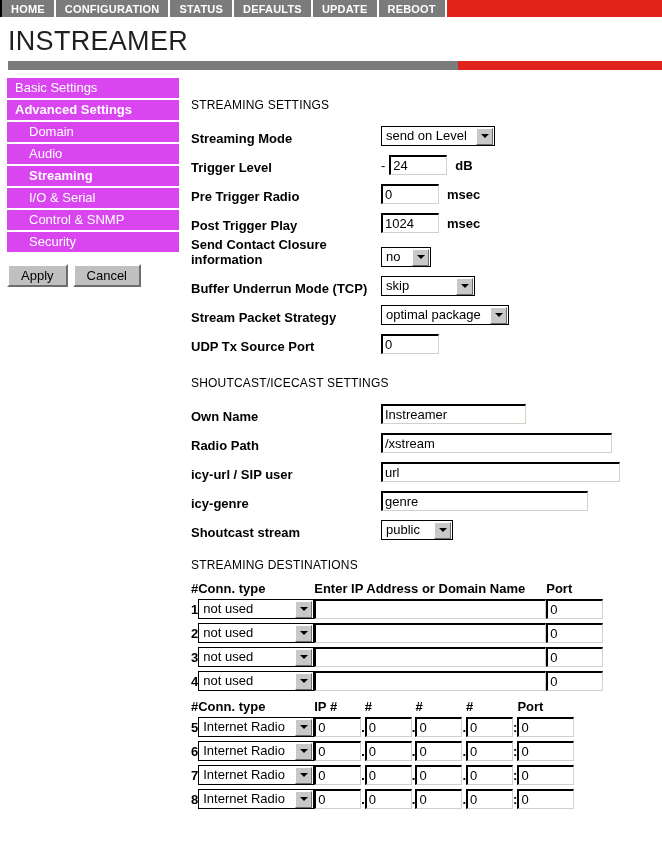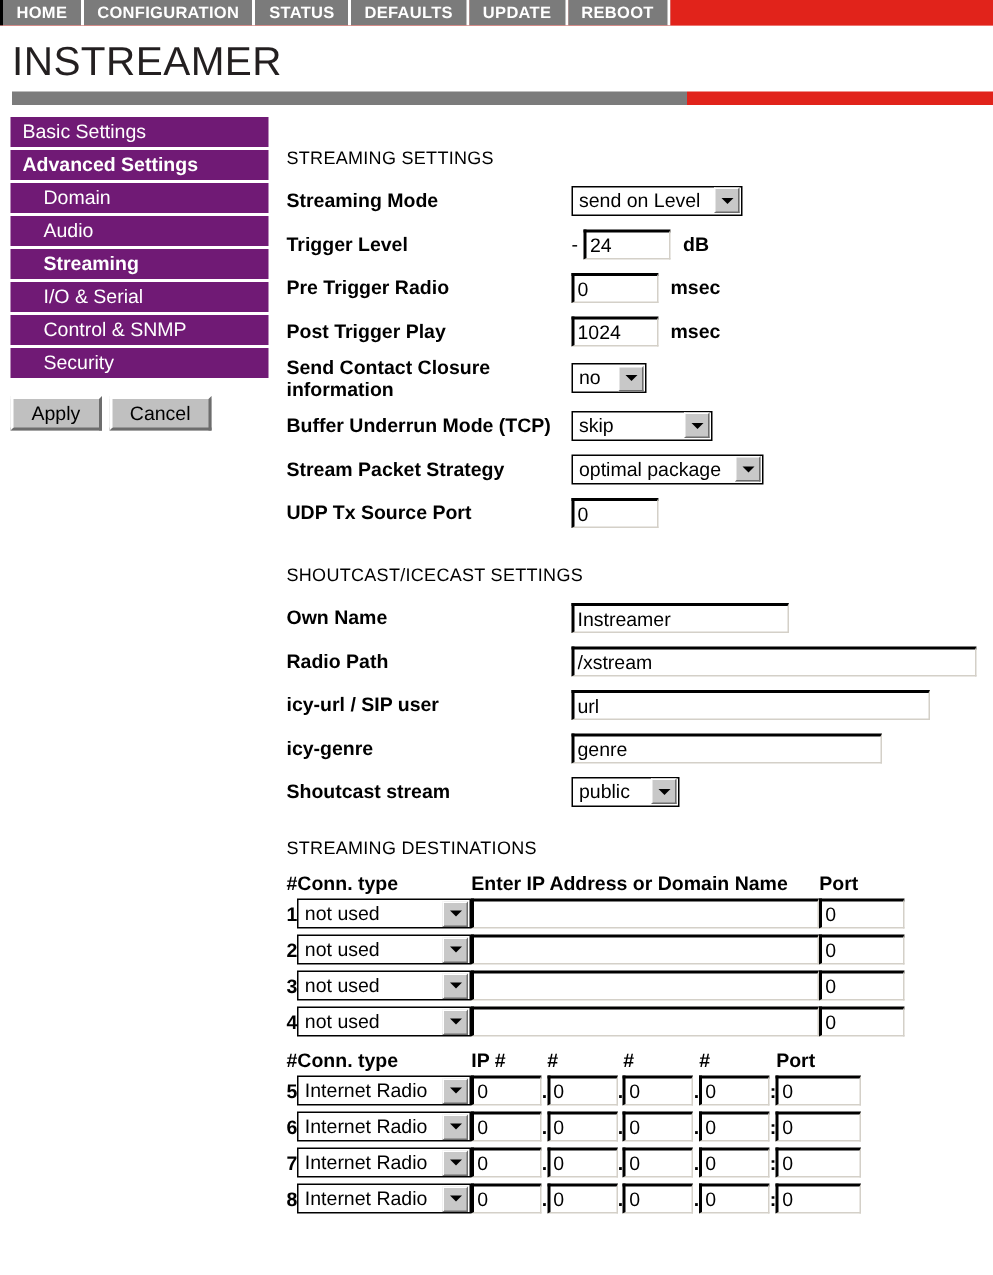--- a/index.html
+++ b/index.html
@@ -74,21 +74,21 @@
     align-items: flex-start;
   }
 
   
   .sidebar {
     width: 172px;
     margin-left: 7px;
     flex: 0 0 auto;
   }
   .side-item {
-    background: #701a75;
+    background: #d946ef;
     color: #ffffff;
     height: 20px;
     line-height: 20px;
     margin-bottom: 2px;
     font-size: 13px;
     padding-left: 8px;
     box-sizing: border-box;
     cursor: pointer;
     white-space: nowrap;
   }
@@ -117,21 +117,21 @@
     padding-top: 20px;
   }
   .sect-head {
     font-weight: normal;
     font-size: 12px;
     letter-spacing: .2px;
     margin-bottom: 9px;
   }
   .frow {
     display: flex;
-    align-items: center;
+    align-items: flex-end;
     min-height: 25px;
     margin-bottom: 4px;
   }
   .flabel {
     font-weight: bold;
     font-size: 13px;
     width: 190px;
     flex: 0 0 auto;
     line-height: 15px;
   }
@@ -342,21 +342,21 @@
     <div class="frow">
       <div class="flabel">Own Name</div>
       <div class="fctl">
         <input class="tin" style="width: 145px;" value="Instreamer">
       </div>
     </div>
 
     <div class="frow">
       <div class="flabel">Radio Path</div>
       <div class="fctl">
-        <input class="tin" style="width: 270px;" value="/xstream">
+        <input class="tin" style="width: 231px;" value="/xstream">
       </div>
     </div>
 
     <div class="frow">
       <div class="flabel">icy-url / SIP user</div>
       <div class="fctl">
         <input class="tin" style="width: 239px;" value="url">
       </div>
     </div>
 

